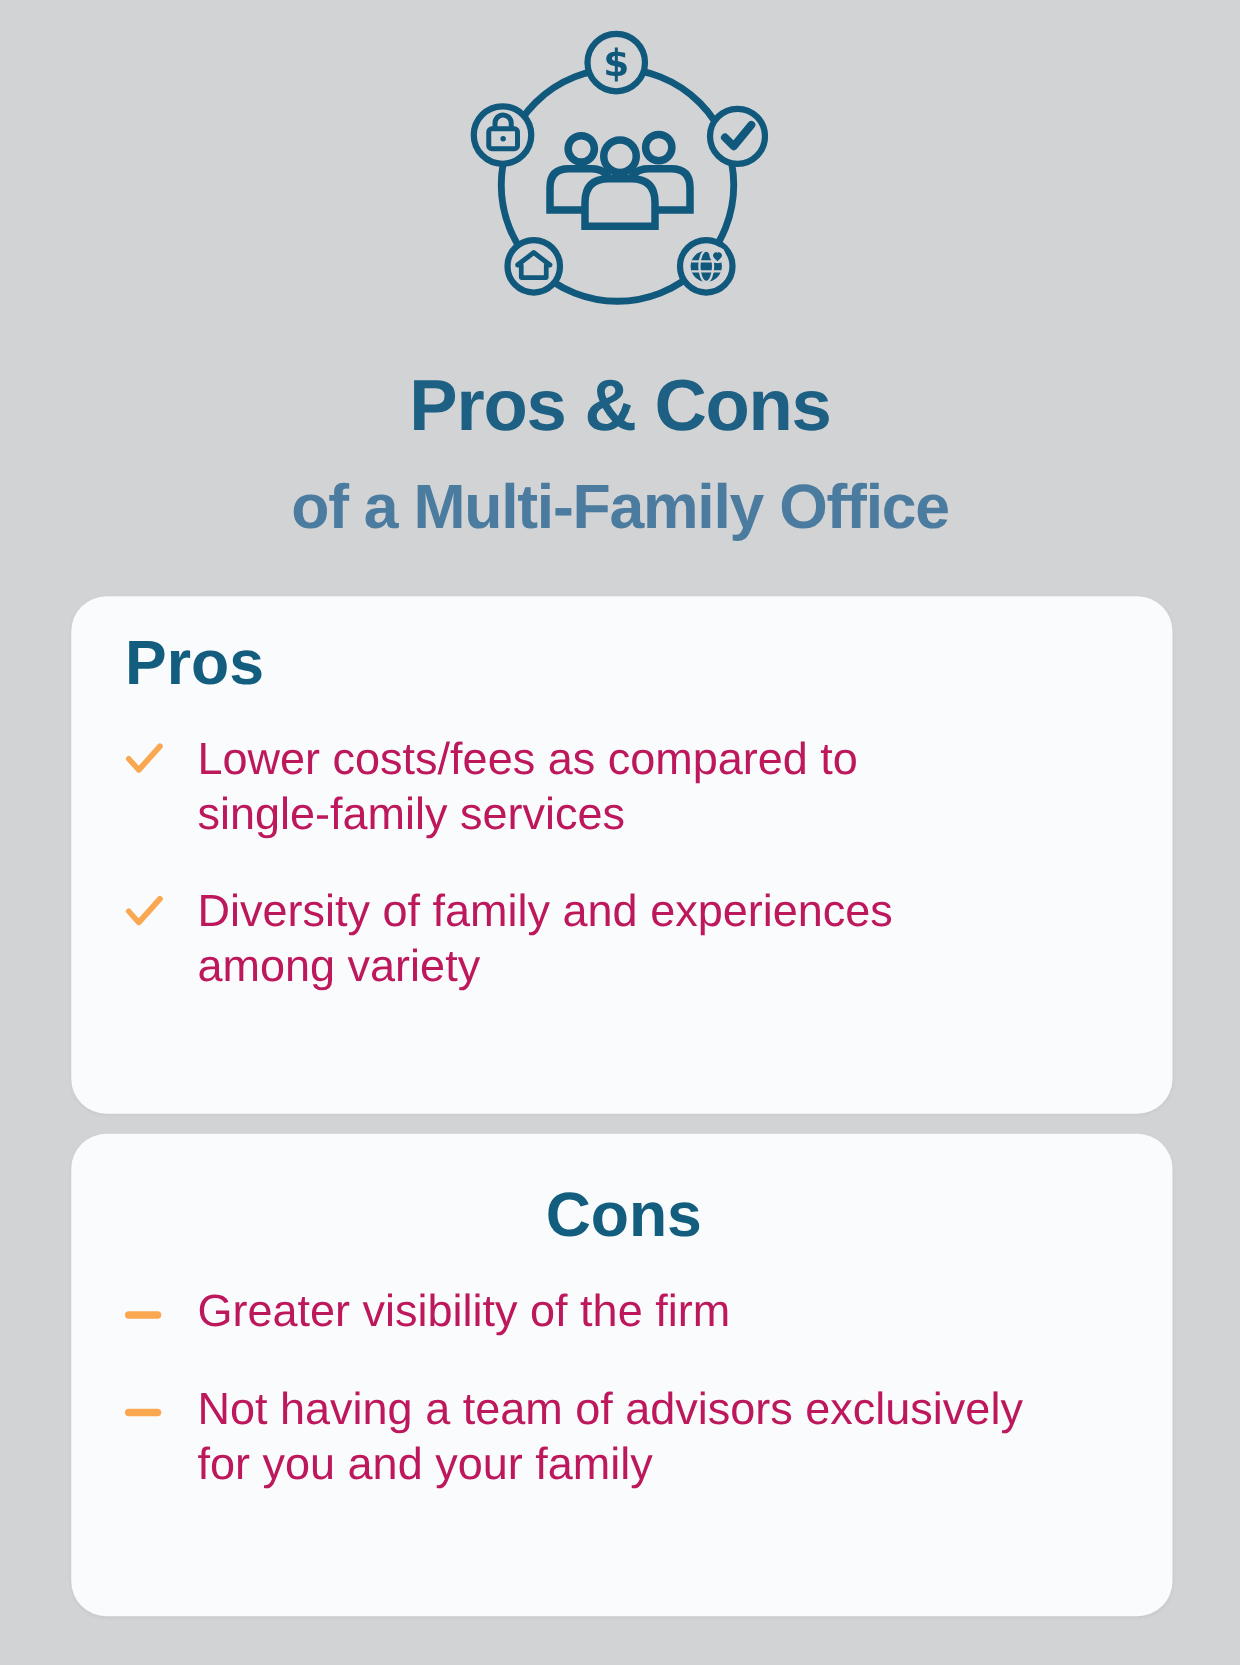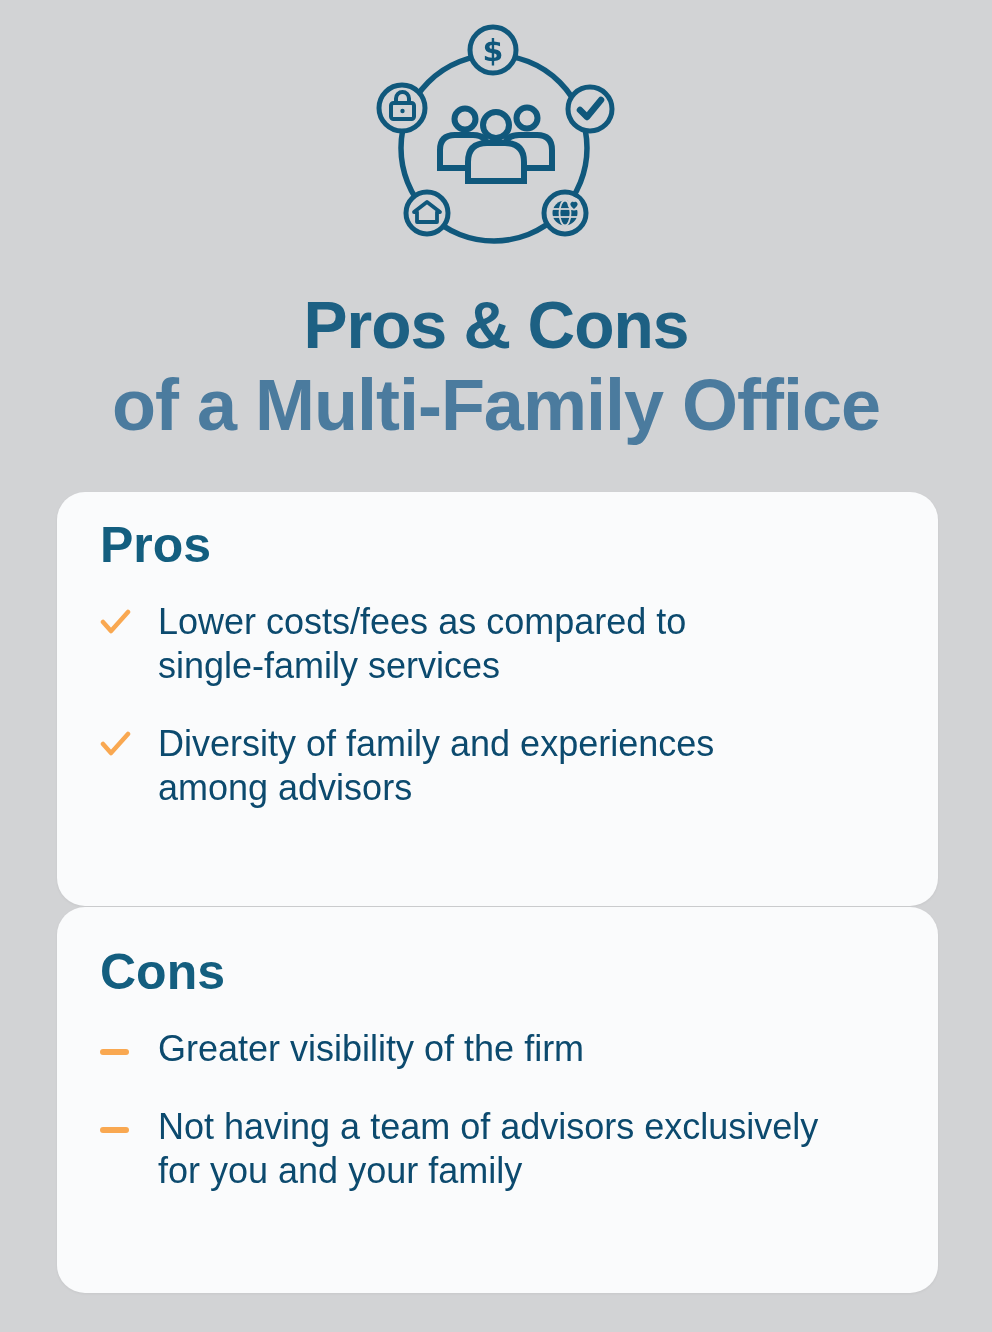--- a/index.html
+++ b/index.html
@@ -16,70 +16,70 @@
   .icon-wrap {
     display: flex;
     justify-content: center;
     padding-top: 22px;
   }
   .title-block {
     text-align: center;
     margin-top: 26px;
   }
   .title-line1 {
-    font-size: 66px;
+    font-size: 58px;
     font-weight: bold;
     color: #1d6083;
     line-height: 80px;
     letter-spacing: -1px;
   }
   .title-line2 {
-    font-size: 72px;
+    font-size: 50px;
     font-weight: bold;
     color: #4b7b9e;
     line-height: 80px;
     letter-spacing: -1px;
   }
   .card {
     position: absolute;
     left: 57px;
     width: 881px;
     background: #fafbfc;
     border-radius: 28px;
     padding: 0 40px 0 43px;
     box-shadow: 0 1px 3px rgba(0,0,0,0.05);
   }
-  .card-pros { top: 492px; height: 414px; }
+  .card-pros { top: 477px; height: 414px; }
   .card-cons { top: 907px; height: 386px; }
   .card h2 {
     font-size: 50px;
     font-weight: bold;
     color: #135e7f;
     line-height: 58px;
   }
   .card-pros h2 { margin-top: 24px; }
-  .card-cons h2 { margin-top: 36px; }
+  .card-cons h2 { margin-top: 36px; text-align: center; }
   .card ul {
     list-style: none;
     margin-top: 26px;
   }
   .card li {
     display: flex;
     align-items: flex-start;
     margin-bottom: 34px;
   }
   .marker-col {
     width: 58px;
     flex: 0 0 58px;
     padding-top: 9px;
   }
   .item-text {
     font-size: 36px;
     line-height: 44px;
-    color: #0c4a6e;
+    color: #be185d;
   }
   .dash-marker {
     display: block;
     width: 29px;
     height: 6px;
     border-radius: 3px;
     background: #f9a851;
     margin-top: 13px;
   }
 </style>
@@ -158,21 +158,21 @@
         </div>
       </li>
       <li>
         <span class="marker-col">
           <svg width="31" height="26" viewBox="0 0 31 26">
             <path d="M3,13 L11,22 L28,3" fill="none" stroke="#f9a851" stroke-width="4.5" stroke-linecap="round" stroke-linejoin="round"></path>
           </svg>
         </span>
         <div class="item-text">
           <div>Diversity of family and experiences</div>
-          <div>among advisors</div>
+          <div>among variety</div>
         </div>
       </li>
     </ul>
   </section>
 
   <section class="card card-cons">
     <h2>Cons</h2>
     <ul>
       <li>
         <span class="marker-col">

